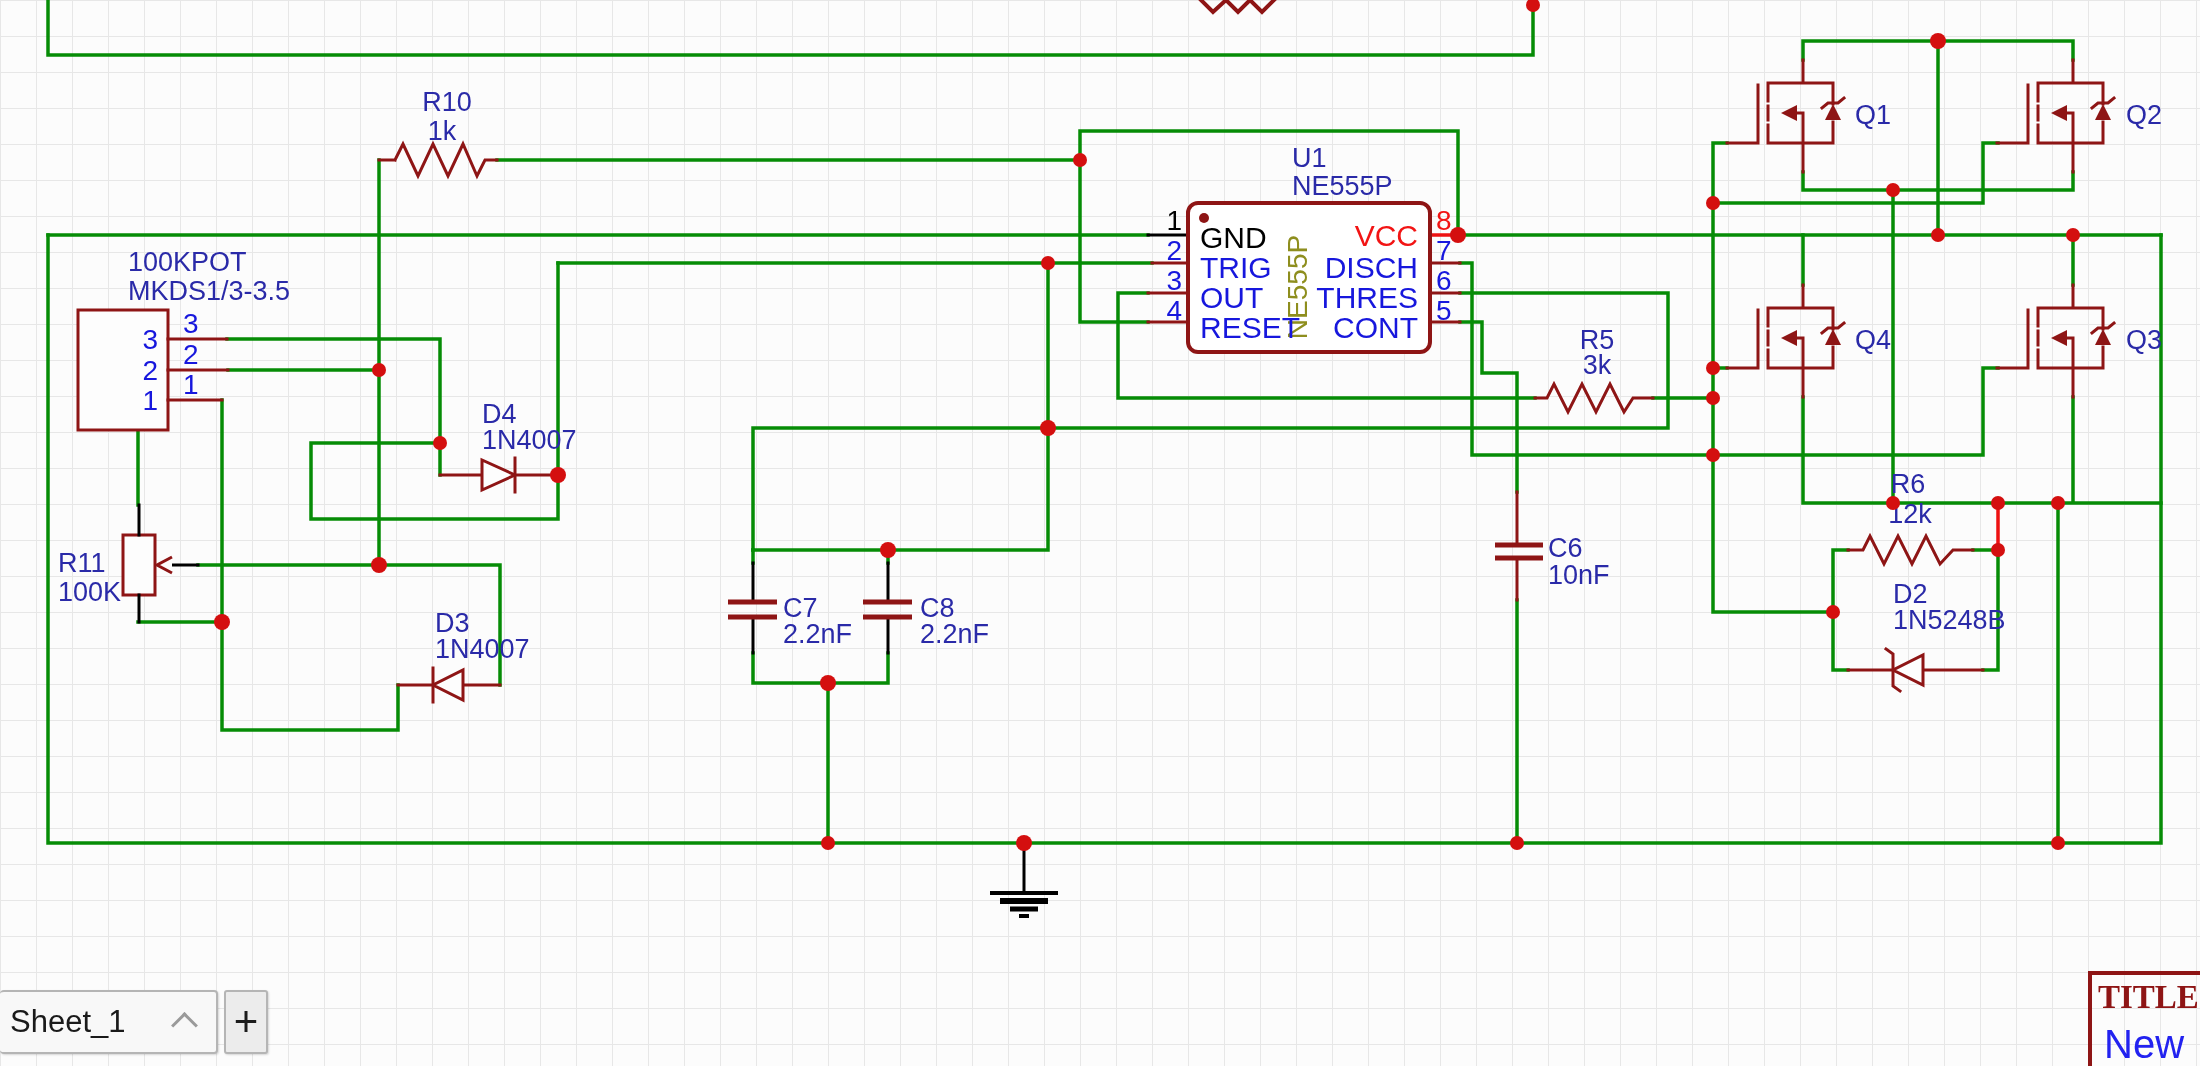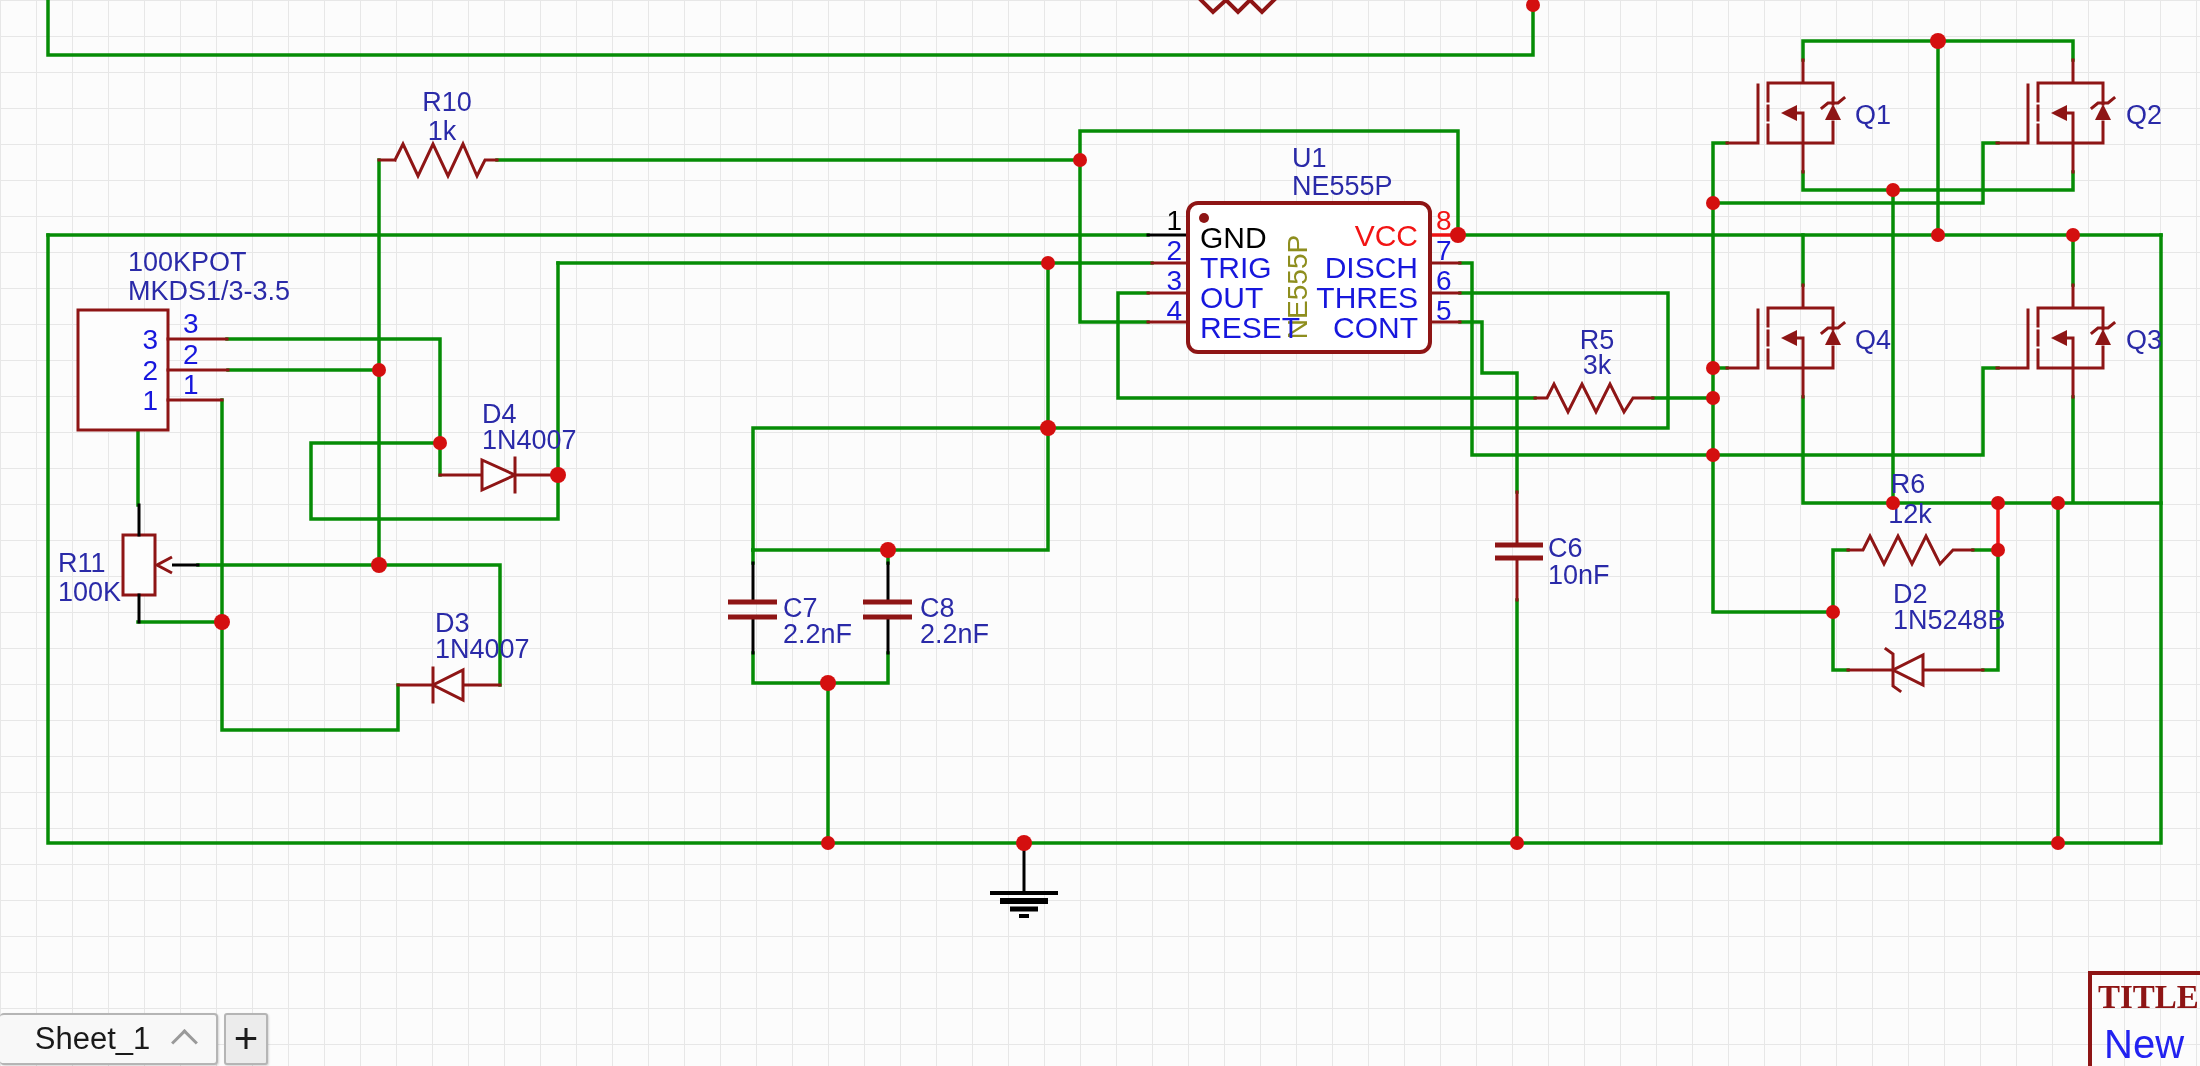--- a/index.html
+++ b/index.html
@@ -24,21 +24,21 @@
   text{font-family:"Liberation Sans",sans-serif;}
   .lbl{fill:#2a2aa8;font-size:27px;}
   .pname{fill:#1717dd;font-size:30px;}
   .pnum{fill:#1717dd;font-size:28px;}
   .tblk{fill:#000;}
   .tred{fill:#f21414;}
   .olv{fill:#8e8e1e;font-size:28px;}
   .mid{text-anchor:middle;}
   .end{text-anchor:end;}
   
-  .tabbar{position:absolute;left:0;top:1013px;height:52px;display:flex;align-items:stretch;text-align:center;}
+  .tabbar{position:absolute;left:0;top:990px;height:64px;display:flex;align-items:stretch;}
   .sheet-tab{width:218px;background:#f8f8f8;border:2px solid #b5b5b5;border-left:none;
     border-radius:4px;display:flex;align-items:center;box-sizing:border-box;
     box-shadow:1px 1px 2px rgba(0,0,0,.15);}
   .sheet-tab .name{font-size:31px;color:#1a1a1a;padding-left:10px;flex:1;}
   .chev{width:16px;height:16px;border-left:3px solid #9a9a9a;border-top:3px solid #9a9a9a;
     transform:rotate(45deg);margin-right:22px;margin-top:6px;}
   .add-btn{width:44px;margin-left:6px;background:#ececec;border:2px solid #b5b5b5;
     border-radius:3px;display:flex;align-items:center;justify-content:center;
     font-size:42px;color:#1c1c1c;box-sizing:border-box;box-shadow:1px 1px 2px rgba(0,0,0,.15);}
   

